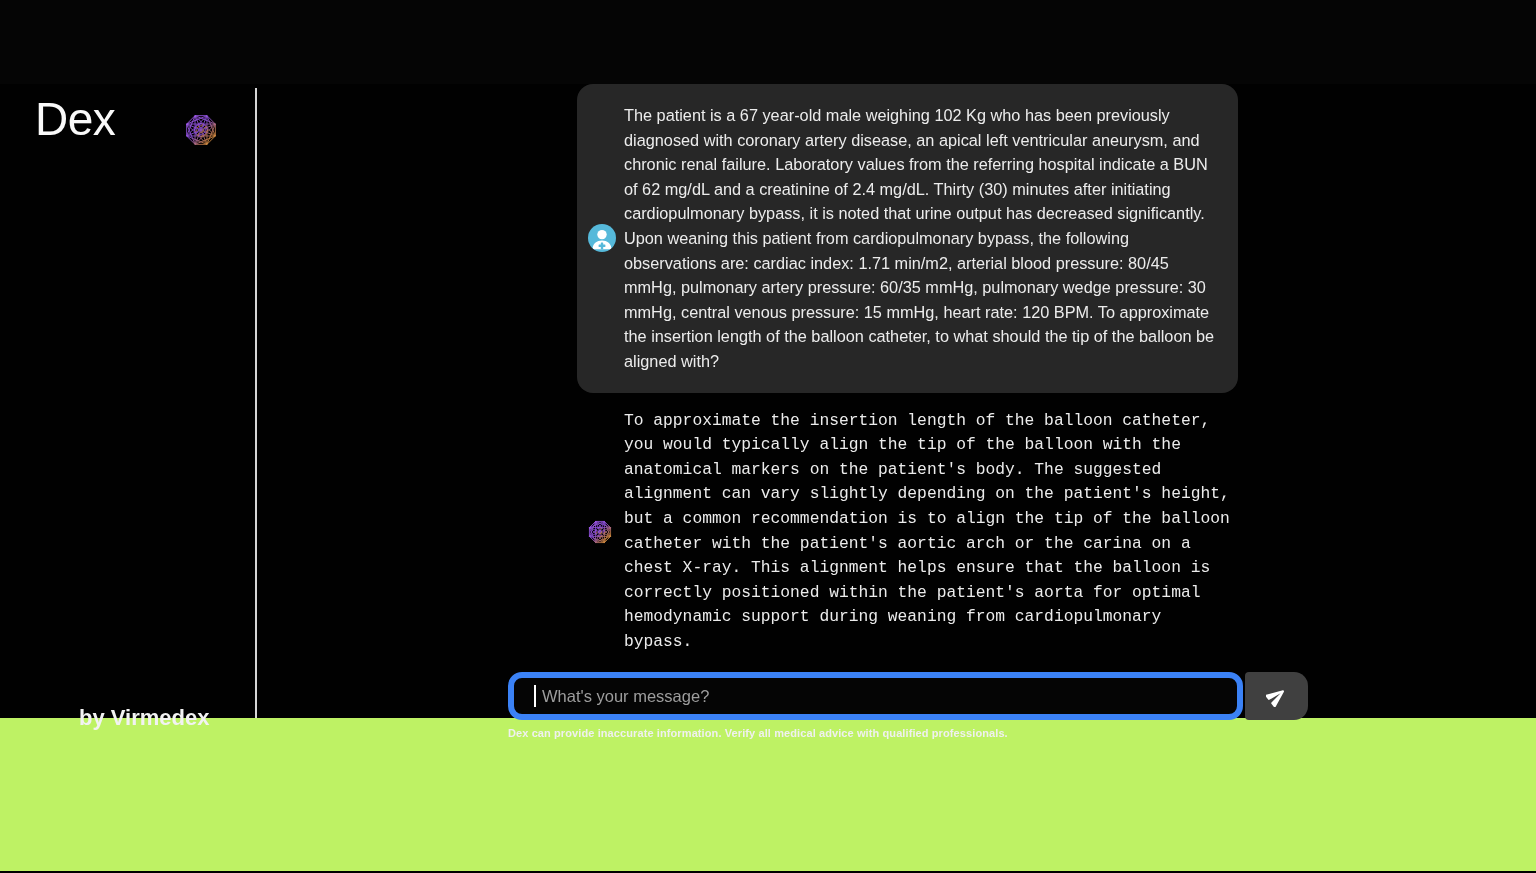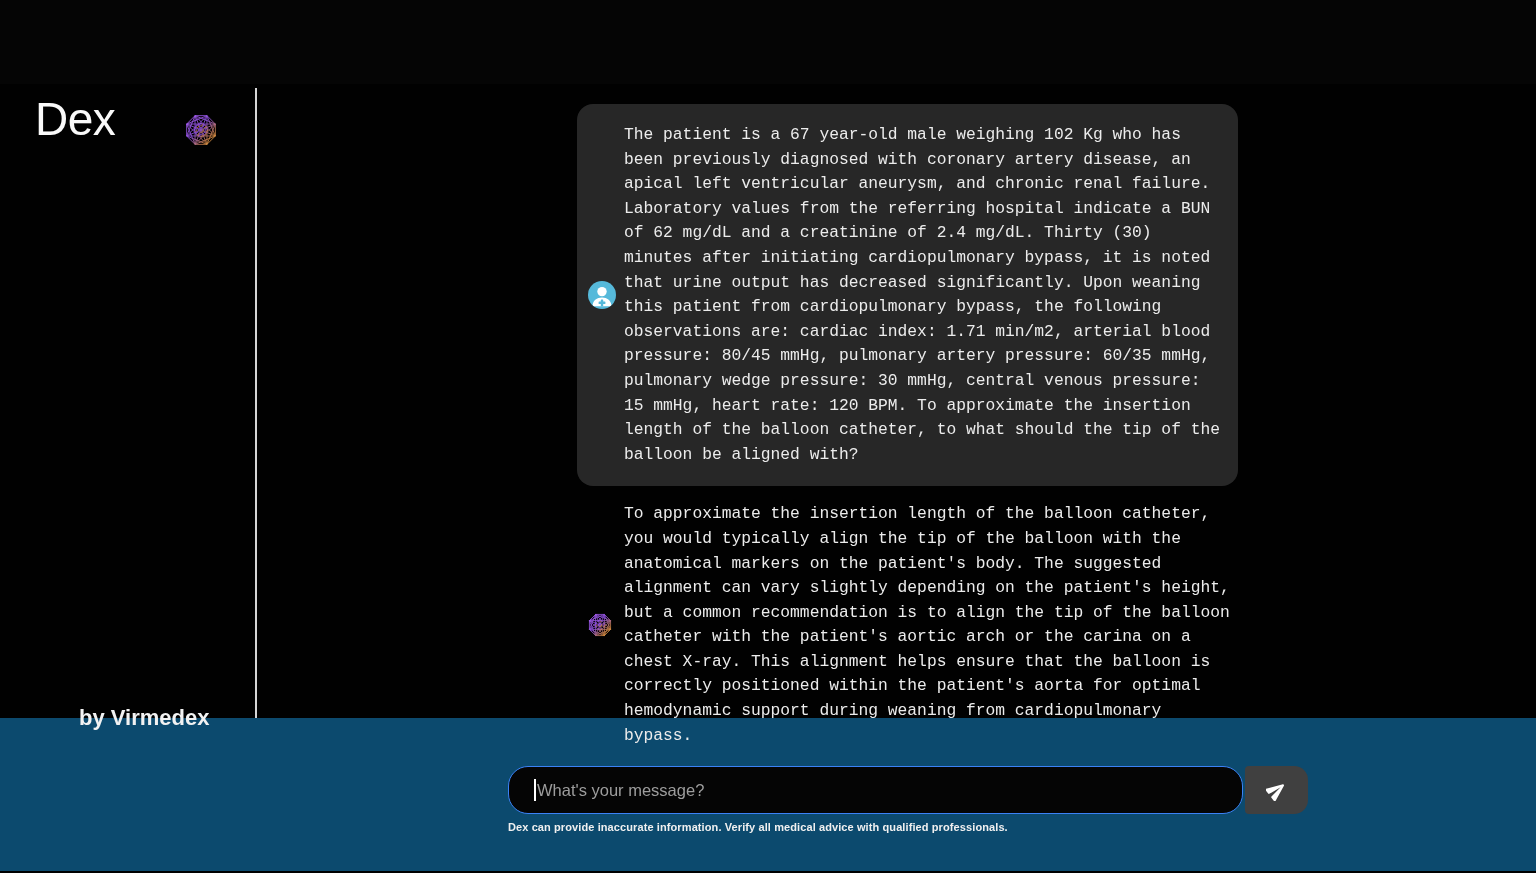--- a/index.html
+++ b/index.html
@@ -1,61 +1,61 @@
 <!DOCTYPE html>
 <html><head>
 <meta charset="utf-8">
 <style>
   html,body{margin:0;padding:0;background:#000;}
   *{box-sizing:border-box;}
   .screen{
     position:relative;width:1536px;height:871px;overflow:hidden;
-    background:#0c4a6e;
+    background:#bef264;
     font-family:"Liberation Sans", sans-serif;
     -webkit-font-smoothing:antialiased;
   }
   .topbar{position:absolute;left:0;top:0;width:1536px;height:84px;background:#050505;}
   .app{position:absolute;left:0;top:84px;width:1536px;height:634px;background:#010101;}
 
   
   .sidebar{position:absolute;left:0;top:0;width:256px;height:634px;}
   .app-title{
     position:absolute;left:35px;top:10px;margin:0;
     font-size:46px;line-height:50px;font-weight:500;color:#fafafa;letter-spacing:-0.5px;
   }
   .logo-badge{position:absolute;left:182px;top:27px;width:38px;height:38px;display:block;}
   .byline{position:absolute;left:79px;top:621px;font-size:22px;font-weight:700;color:#f2f2f2;}
   .divider{position:absolute;left:255px;top:4px;width:2px;height:630px;background:#d6d6d6;}
 
   
   .main{position:absolute;left:256px;top:0;width:1280px;height:634px;}
   .chat-col{position:absolute;left:252px;top:0;width:800px;}
 
-  .user-row{position:relative;margin-top:20px;font-family:Liberation Mono, monospace;}
+  .user-row{position:relative;}
   .bubble{
     margin-left:69px;width:661px;
     background:#272727;border-radius:16px;
     padding:19px 16px 19px 47px;
     color:#ececec;font-size:16.3px;line-height:24.6px;
   }
   .avatar{position:absolute;left:80px;top:calc(50% - 14px);width:28px;height:28px;display:block;}
   .avatar svg{display:block;}
 
   .assistant-row{position:relative;margin-top:16px;font-family:Liberation Mono, monospace;}
   .assistant-row .avatar{left:78px;}
   .bot-text{
     margin-left:116px;width:612px;
     color:#ececec;font-size:16.3px;line-height:24.6px;
   }
 
   .input-row{display:flex;margin-top:18px;height:48px;}
   .input-wrap{position:relative;flex:1;}
   .msg-input{
     width:100%;height:100%;
-    background:#050505;border:1px solid #3b82f6;border-radius:20px;
+    background:#050505;border:6px solid #3b82f6;border-radius:14px;
     color:#eee;font-size:16.5px;font-family:"Liberation Sans",sans-serif;
     padding:0 14px 0 28px;outline:none;
   }
   .msg-input::placeholder{color:#9d9d9d;}
   .caret{position:absolute;left:26px;top:13px;width:2px;height:22px;background:#fff;}
   .send-btn{
     width:63px;height:48px;margin-left:2px;border:none;cursor:pointer;
     background:#404040;border-radius:4px 14px 14px 4px;
     display:flex;align-items:center;justify-content:center;padding:0;
   }

